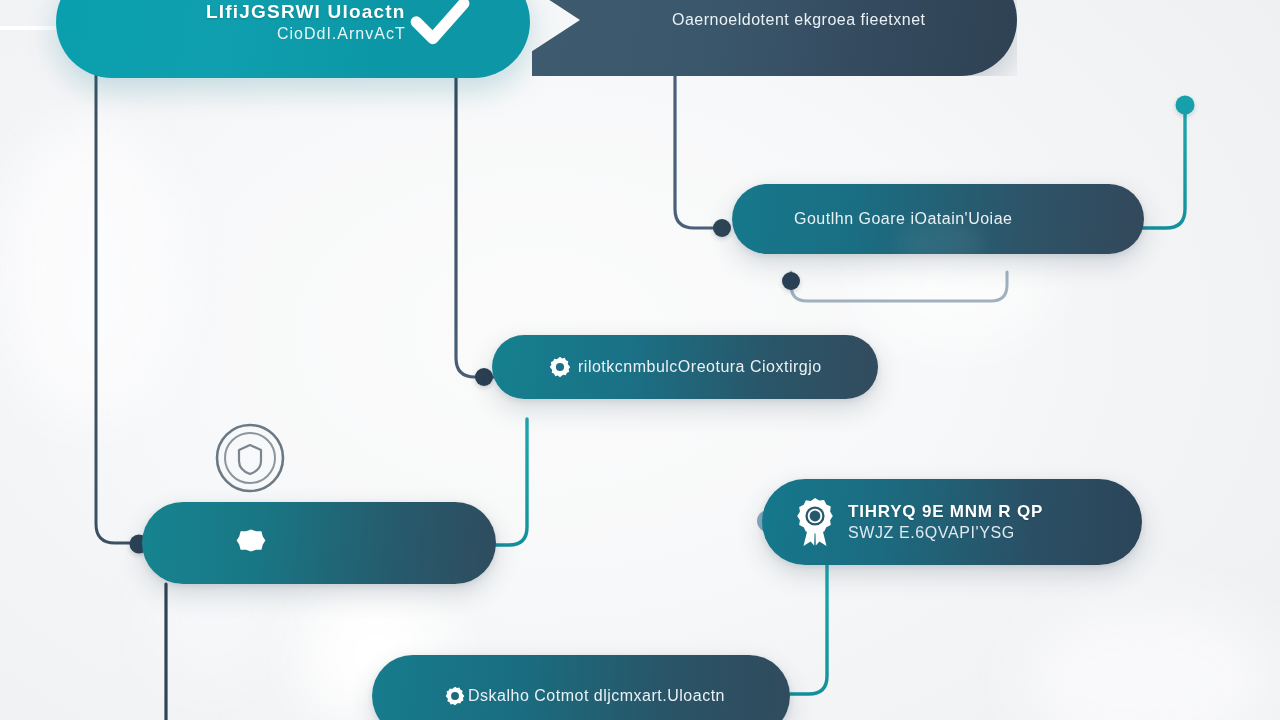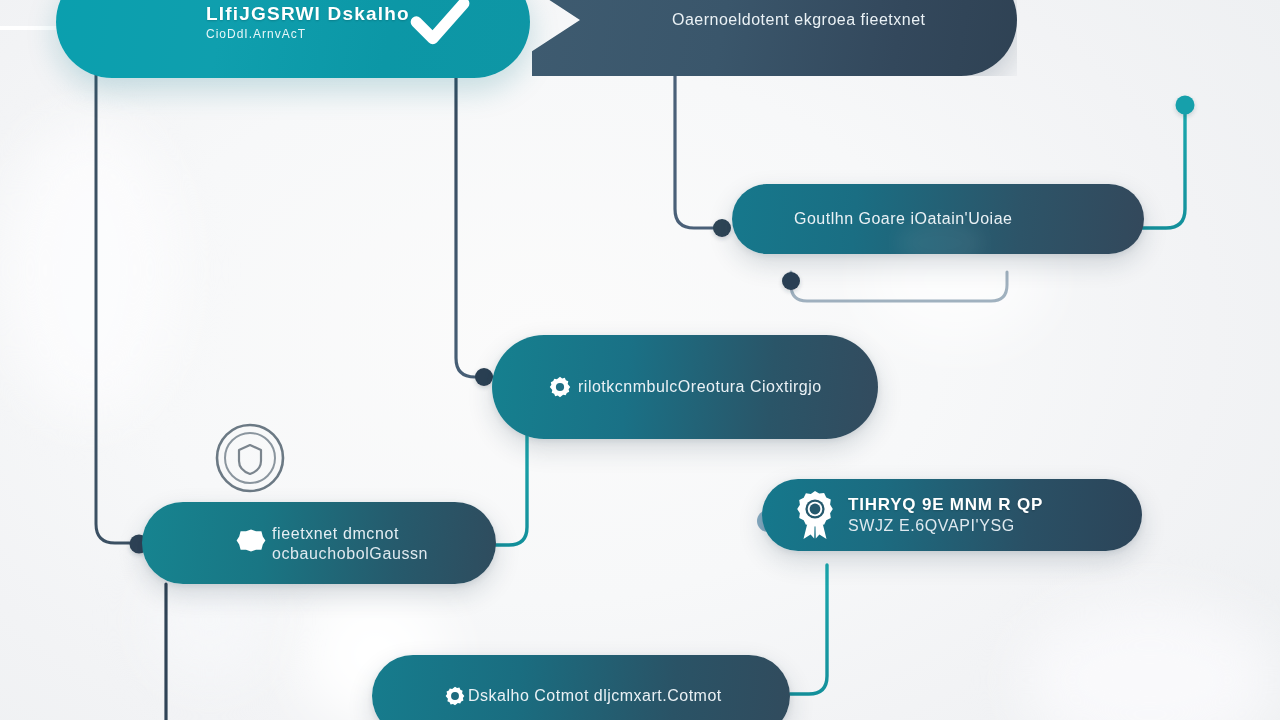--- a/index.html
+++ b/index.html
@@ -99,21 +99,21 @@
   
   #node-hero {
     left: 56px; top: -34px;
     width: 474px; height: 112px;
     padding: 0 24px 0 150px;
     background: linear-gradient(100deg, #0a9fae 0%, #0f9fae 35%, #0c97a6 70%, #0e96a5 100%);
     box-shadow: 0 12px 30px rgba(12,120,135,0.22);
   }
   #node-hero .hero-text { display: flex; flex-direction: column; justify-content: center; }
   #node-hero .line-1 { font-size: 19px; letter-spacing: 1.2px; }
-  #node-hero .line-2 { font-size: 12px; color: #e7f6f8; letter-spacing: 1px; }
+  #node-hero .line-2 { font-size: 16px; color: #e7f6f8; letter-spacing: 1px; text-align: right; }
   #node-hero .check {
     position: absolute;
     right: 58px; top: 50%;
     transform: translateY(-50%);
     width: 66px; height: 66px;
   }
 
   
   #node-engine {
     left: 532px; top: -36px;
@@ -131,29 +131,29 @@
   #node-cloud {
     left: 732px; top: 184px;
     width: 412px; height: 70px;
     padding: 0 24px 0 62px;
     background: linear-gradient(95deg, #16788c 0%, #1a6e83 30%, #2d5468 70%, #33485b 100%);
   }
 
   
   #node-config {
     left: 492px; top: 335px;
-    width: 386px; height: 104px;
+    width: 386px; height: 64px;
     padding: 0 22px 0 56px;
     background: linear-gradient(95deg, #15808f 0%, #1a7186 35%, #2a5568 72%, #334b5e 100%);
   }
 
   
   #node-award {
     left: 762px; top: 479px;
-    width: 380px; height: 72px;
+    width: 380px; height: 86px;
     padding: 0 20px 0 86px;
     background: linear-gradient(95deg, #15788c 0%, #1c6b80 32%, #2a5065 70%, #2c4458 100%);
   }
 
   
   #node-secure {
     left: 142px; top: 502px;
     width: 354px; height: 82px;
     padding: 0 18px 0 130px;
     background: linear-gradient(95deg, #168490 0%, #197684 34%, #265a6c 72%, #2f4c5e 100%);
@@ -233,21 +233,21 @@
     <circle cx="139" cy="544" r="9.5" fill="#2f4356" filter="url(#softShadow)"></circle>
     <circle cx="484" cy="377" r="9" fill="#2c4053" filter="url(#softShadow)"></circle>
     <circle cx="722" cy="228" r="9" fill="#2d4457" filter="url(#softShadow)"></circle>
     <circle cx="791" cy="281" r="9" fill="#2b4154" filter="url(#softShadow)"></circle>
     <circle cx="1185" cy="105" r="9.5" fill="#15a0ab" filter="url(#softShadow)"></circle>
     <circle cx="768" cy="521" r="11" fill="#7fa8bf" opacity="0.95"></circle>
   </svg>
 
   <div class="pill" id="node-hero">
     <div class="hero-text">
-      <span class="line-1">LIfiJGSRWI Dskalho</span>
+      <span class="line-1">LIfiJGSRWI Uloactn</span>
       <span class="line-2">CioDdI.ArnvAcT</span>
     </div>
     <svg class="check" viewBox="0 0 64 64">
       <path d="M10 32 L26 48 L56 14" fill="none" stroke="#ffffff" stroke-width="11" stroke-linecap="round" stroke-linejoin="round"></path>
     </svg>
   </div>
 
   <div class="pill" id="node-engine">
     <span class="single">Oaernoeldotent ekgroea fieetxnet</span>
   </div>
@@ -284,34 +284,30 @@
       <span class="line-2">SWJZ E.6QVAPI'YSG</span>
     </span>
   </div>
 
   <div class="pill" id="node-secure">
     <span class="pill-icon" style="position:absolute; left:94px;">
       <svg width="30" height="30" viewBox="0 0 30 30">
         <path fill="#ffffff" d="M15 1.5 L20 3.2 L25.4 3.2 L26.8 8.4 L29.4 12.5 L26.8 16.6 L25.4 21.8 L20 21.8 L15 23.5 L10 21.8 L4.6 21.8 L3.2 16.6 L0.6 12.5 L3.2 8.4 L4.6 3.2 L10 3.2 Z"></path>
       </svg>
     </span>
-    <span class="pill-text">
-      <span class="line-2" style="color:#e6eff4;">fieetxnet dmcnot</span>
-      <span class="line-2">ocbauchobolGaussn</span>
-    </span>
   </div>
 
   <div class="pill" id="node-bottom">
     <span class="pill-icon" style="position:absolute; left:72px;">
       <svg width="22" height="22" viewBox="0 0 24 24">
         <path fill="#ffffff" d="M12 1.8l2.2 1.6 2.6-.6 1.1 2.4 2.4 1.1-.6 2.6L22.2 12l-1.6 2.2.6 2.6-2.4 1.1-1.1 2.4-2.6-.6L12 22.2 9.8 20.6l-2.6.6-1.1-2.4-2.4-1.1.6-2.6L1.8 12l1.6-2.2-.6-2.6 2.4-1.1 1.1-2.4 2.6.6z"></path>
         <circle cx="12" cy="12" r="4.3" fill="#1d6a7e"></circle>
       </svg>
     </span>
-    <span class="single">Dskalho Cotmot dljcmxart.Cotmot</span>
+    <span class="single">Dskalho Cotmot dljcmxart.Uloactn</span>
   </div>
 
   <svg id="ring-icon" viewBox="0 0 74 74">
     <circle cx="37" cy="37" r="33" fill="none" stroke="#6b7984" stroke-width="2.6"></circle>
     <circle cx="37" cy="37" r="25" fill="none" stroke="#8a959e" stroke-width="2"></circle>
     <path d="M37 24 L48 29 L48 40 Q48 49 37 53 Q26 49 26 40 L26 29 Z" fill="none" stroke="#7b858e" stroke-width="2.2" stroke-linejoin="round"></path>
   </svg>
 
 </div>
 

